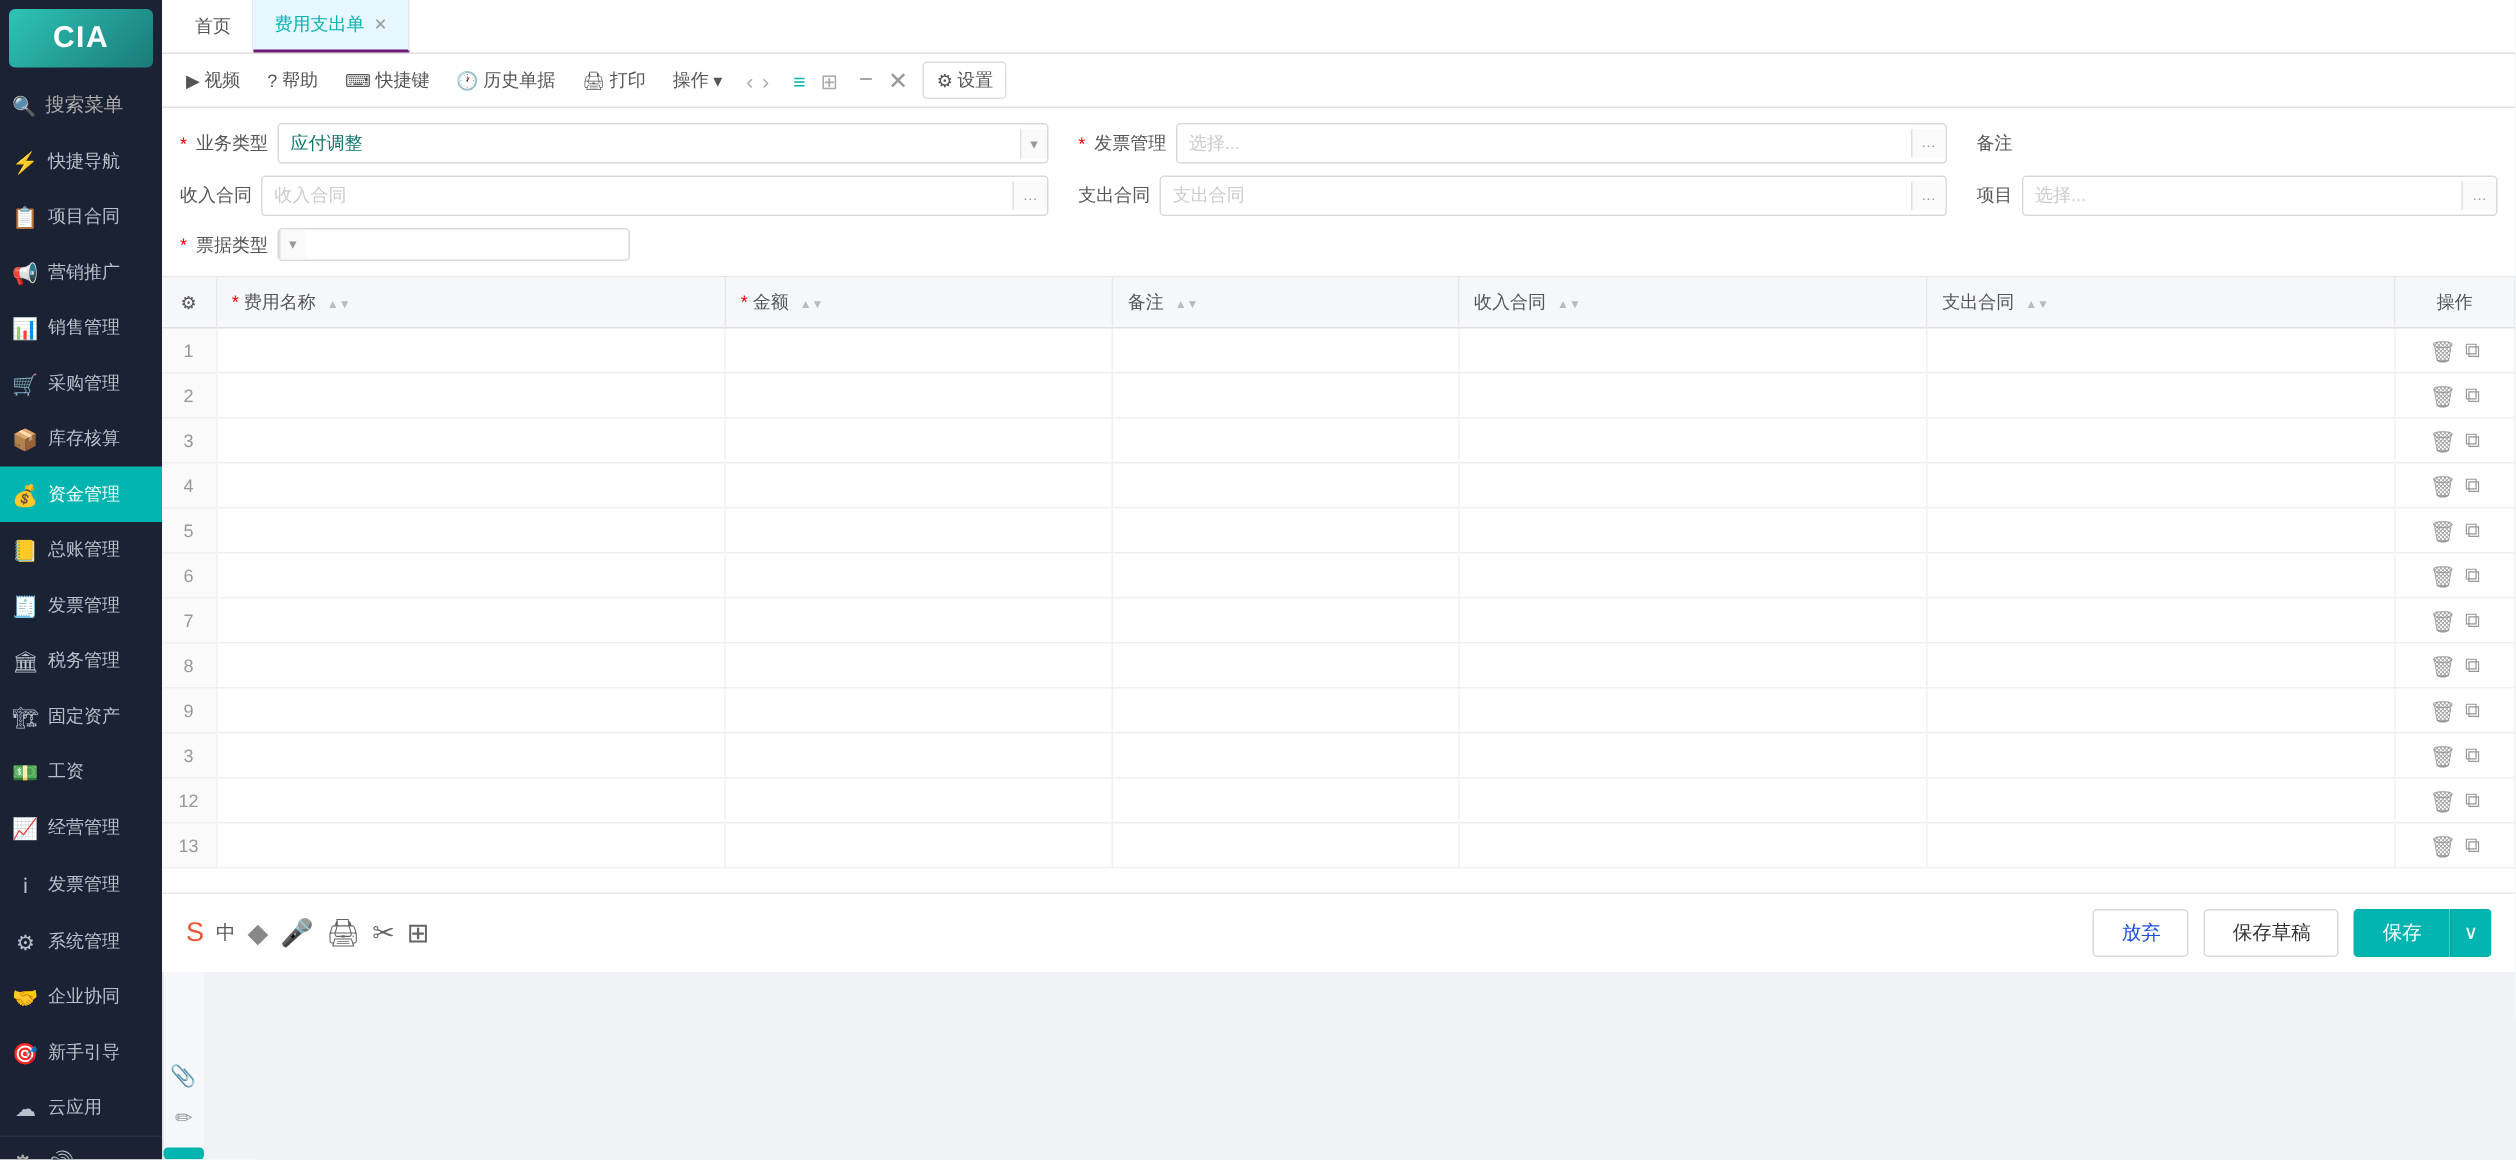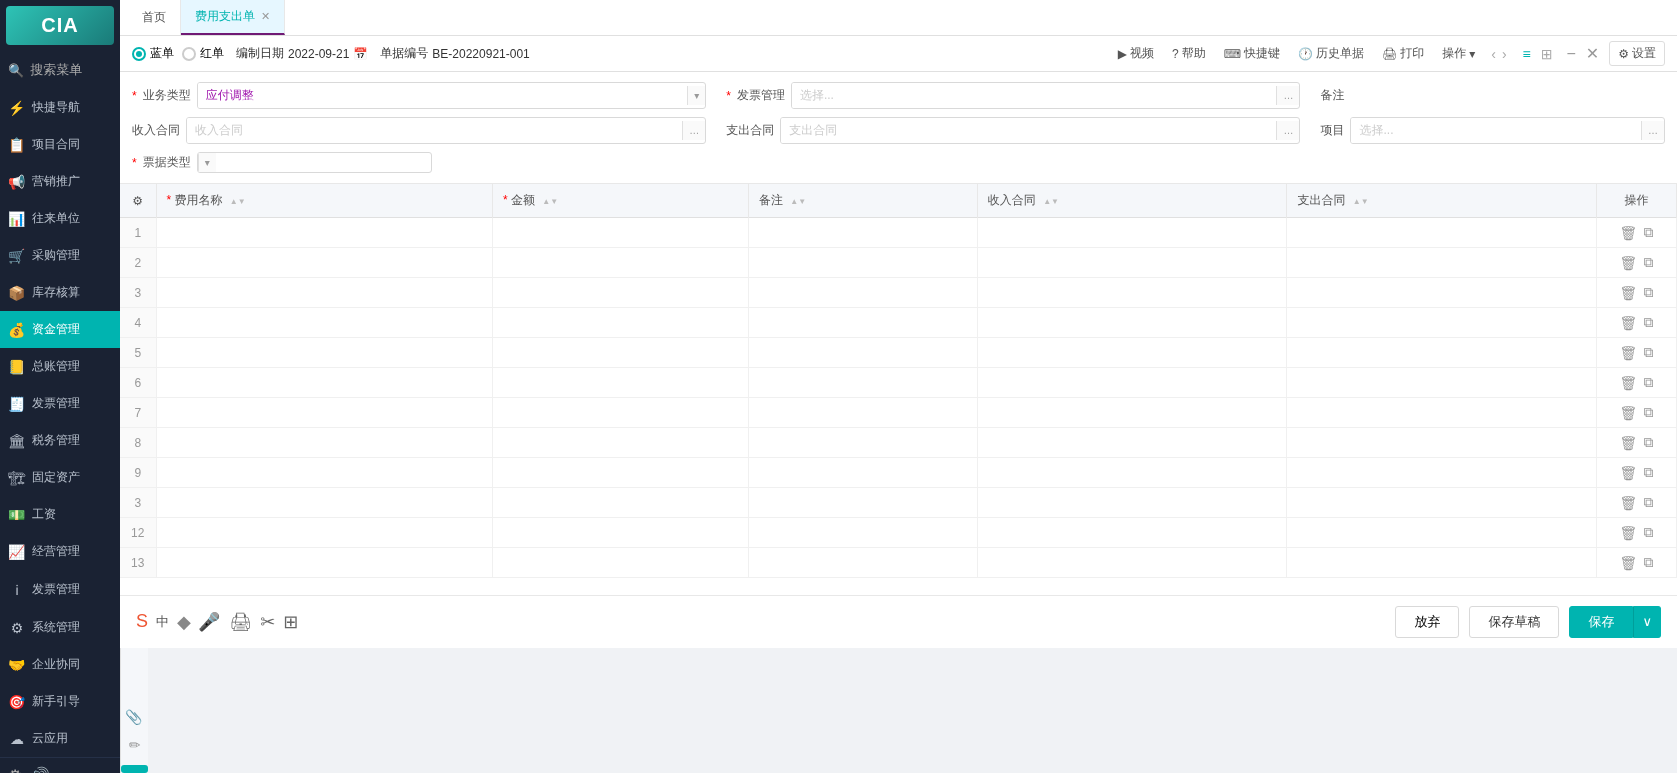--- a/index.html
+++ b/index.html
@@ -1,20 +1,20 @@
 <!DOCTYPE html>
 <html><head>
   <meta charset="utf-8">
   <style>
     * { box-sizing: border-box; margin: 0; padding: 0; }
     body { font-family: "Microsoft YaHei", Arial, sans-serif; font-size: 12px; background: #f0f2f5; display: flex; height: 773px; overflow: hidden; }
 
     
     .sidebar {
-      width: 120px;
+      width: 108px;
       background: #1a2233;
       display: flex;
       flex-direction: column;
       height: 100%;
       flex-shrink: 0;
     }
     .sidebar-search {
       display: flex;
       align-items: center;
       padding: 10px 8px;
@@ -198,21 +198,21 @@
     .bottom-icons { display: flex; align-items: center; gap: 8px; }
     .bottom-icon { font-size: 18px; cursor: pointer; color: #666; }
     .bottom-actions { display: flex; gap: 10px; align-items: center; }
     .btn-abandon {
       padding: 6px 18px;
       border: 1px solid #d9d9d9;
       background: #fff;
       border-radius: 3px;
       font-size: 13px;
       cursor: pointer;
-      color: #000000;
+      color: #1d4ed8;
     }
     .btn-draft {
       padding: 6px 18px;
       border: 1px solid #d9d9d9;
       background: #fff;
       border-radius: 3px;
       font-size: 13px;
       cursor: pointer;
       color: #333;
     }
@@ -271,21 +271,21 @@
       border: 1px solid #d9d9d9;
       border-radius: 3px;
       overflow: hidden;
       flex: 1;
       min-width: 160px;
     }
     .select-text {
       flex: 1;
       padding: 4px 8px;
       font-size: 12px;
-      color: #a21caf;
+      color: #0f766e;
       border: none;
       outline: none;
       background: #fff;
       cursor: default;
     }
     .select-arrow-btn {
       padding: 4px 6px;
       border-left: 1px solid #e0e0e0;
       background: #fafafa;
       cursor: pointer;
@@ -340,21 +340,21 @@
   <div class="sidebar-item">
     <span class="item-icon">📋</span>
     <span>项目合同</span>
   </div>
   <div class="sidebar-item">
     <span class="item-icon">📢</span>
     <span>营销推广</span>
   </div>
   <div class="sidebar-item">
     <span class="item-icon">📊</span>
-    <span>往来单位</span>
+    <span>销售管理</span>
   </div>
   <div class="sidebar-item">
     <span class="item-icon">🛒</span>
     <span>采购管理</span>
   </div>
   <div class="sidebar-item">
     <span class="item-icon">📦</span>
     <span>库存核算</span>
   </div>
   <div class="sidebar-item active">
@@ -419,42 +419,20 @@
     </div>
     <div class="tab active">
       <span>费用支出单</span>
       <span class="tab-close">✕</span>
     </div>
   </div>
 
   <div class="content">
 
     <div class="top-bar">
-      <div class="top-left">
-
-        <div class="radio-group">
-          <div class="radio-item">
-            <div class="radio-dot selected"></div>
-            <span>蓝单</span>
-          </div>
-          <div class="radio-item">
-            <div class="radio-dot"></div>
-            <span>红单</span>
-          </div>
-        </div>
-        <div class="toolbar-field">
-          <span>编制日期</span>
-          <span class="toolbar-field-value">2022-09-21</span>
-          <span class="calendar-icon">📅</span>
-        </div>
-        <div class="toolbar-field">
-          <span>单据编号</span>
-          <span class="toolbar-field-value">BE-20220921-001</span>
-        </div>
-      </div>
       <div class="top-right">
         <div class="action-btn">
           <span>▶</span>
           <span>视频</span>
         </div>
         <div class="action-btn">
           <span>?</span>
           <span>帮助</span>
         </div>
         <div class="action-btn">

